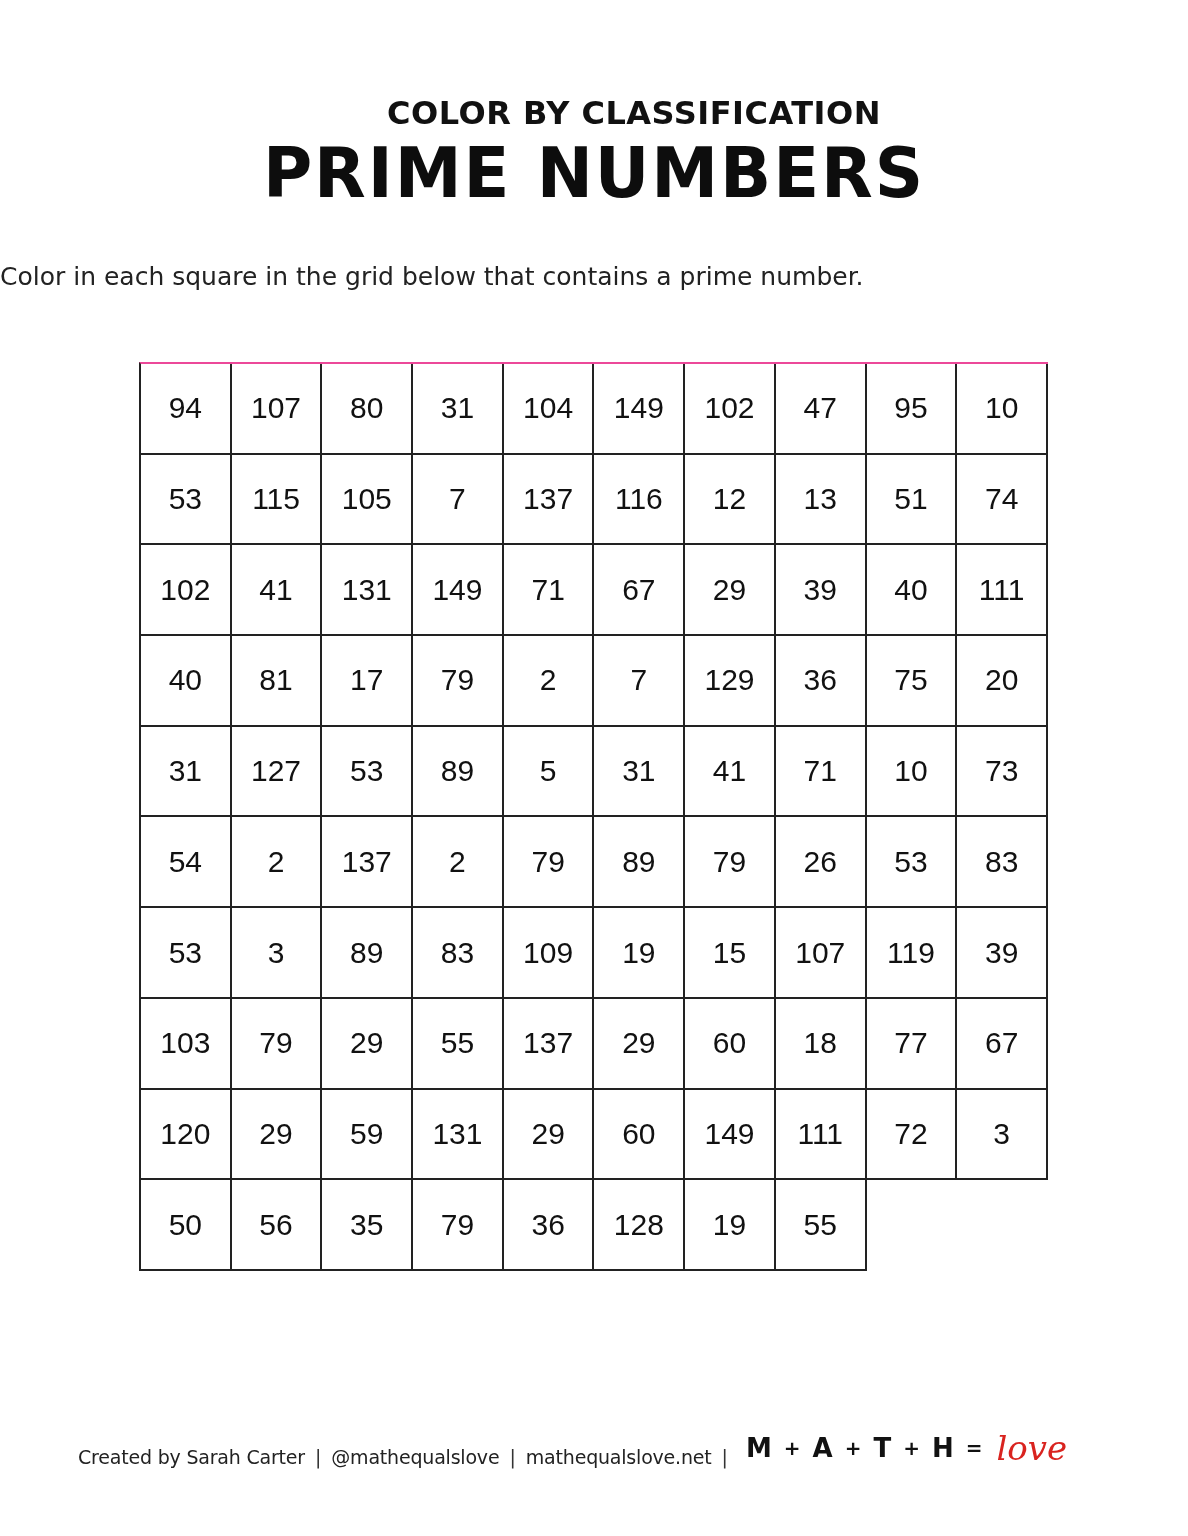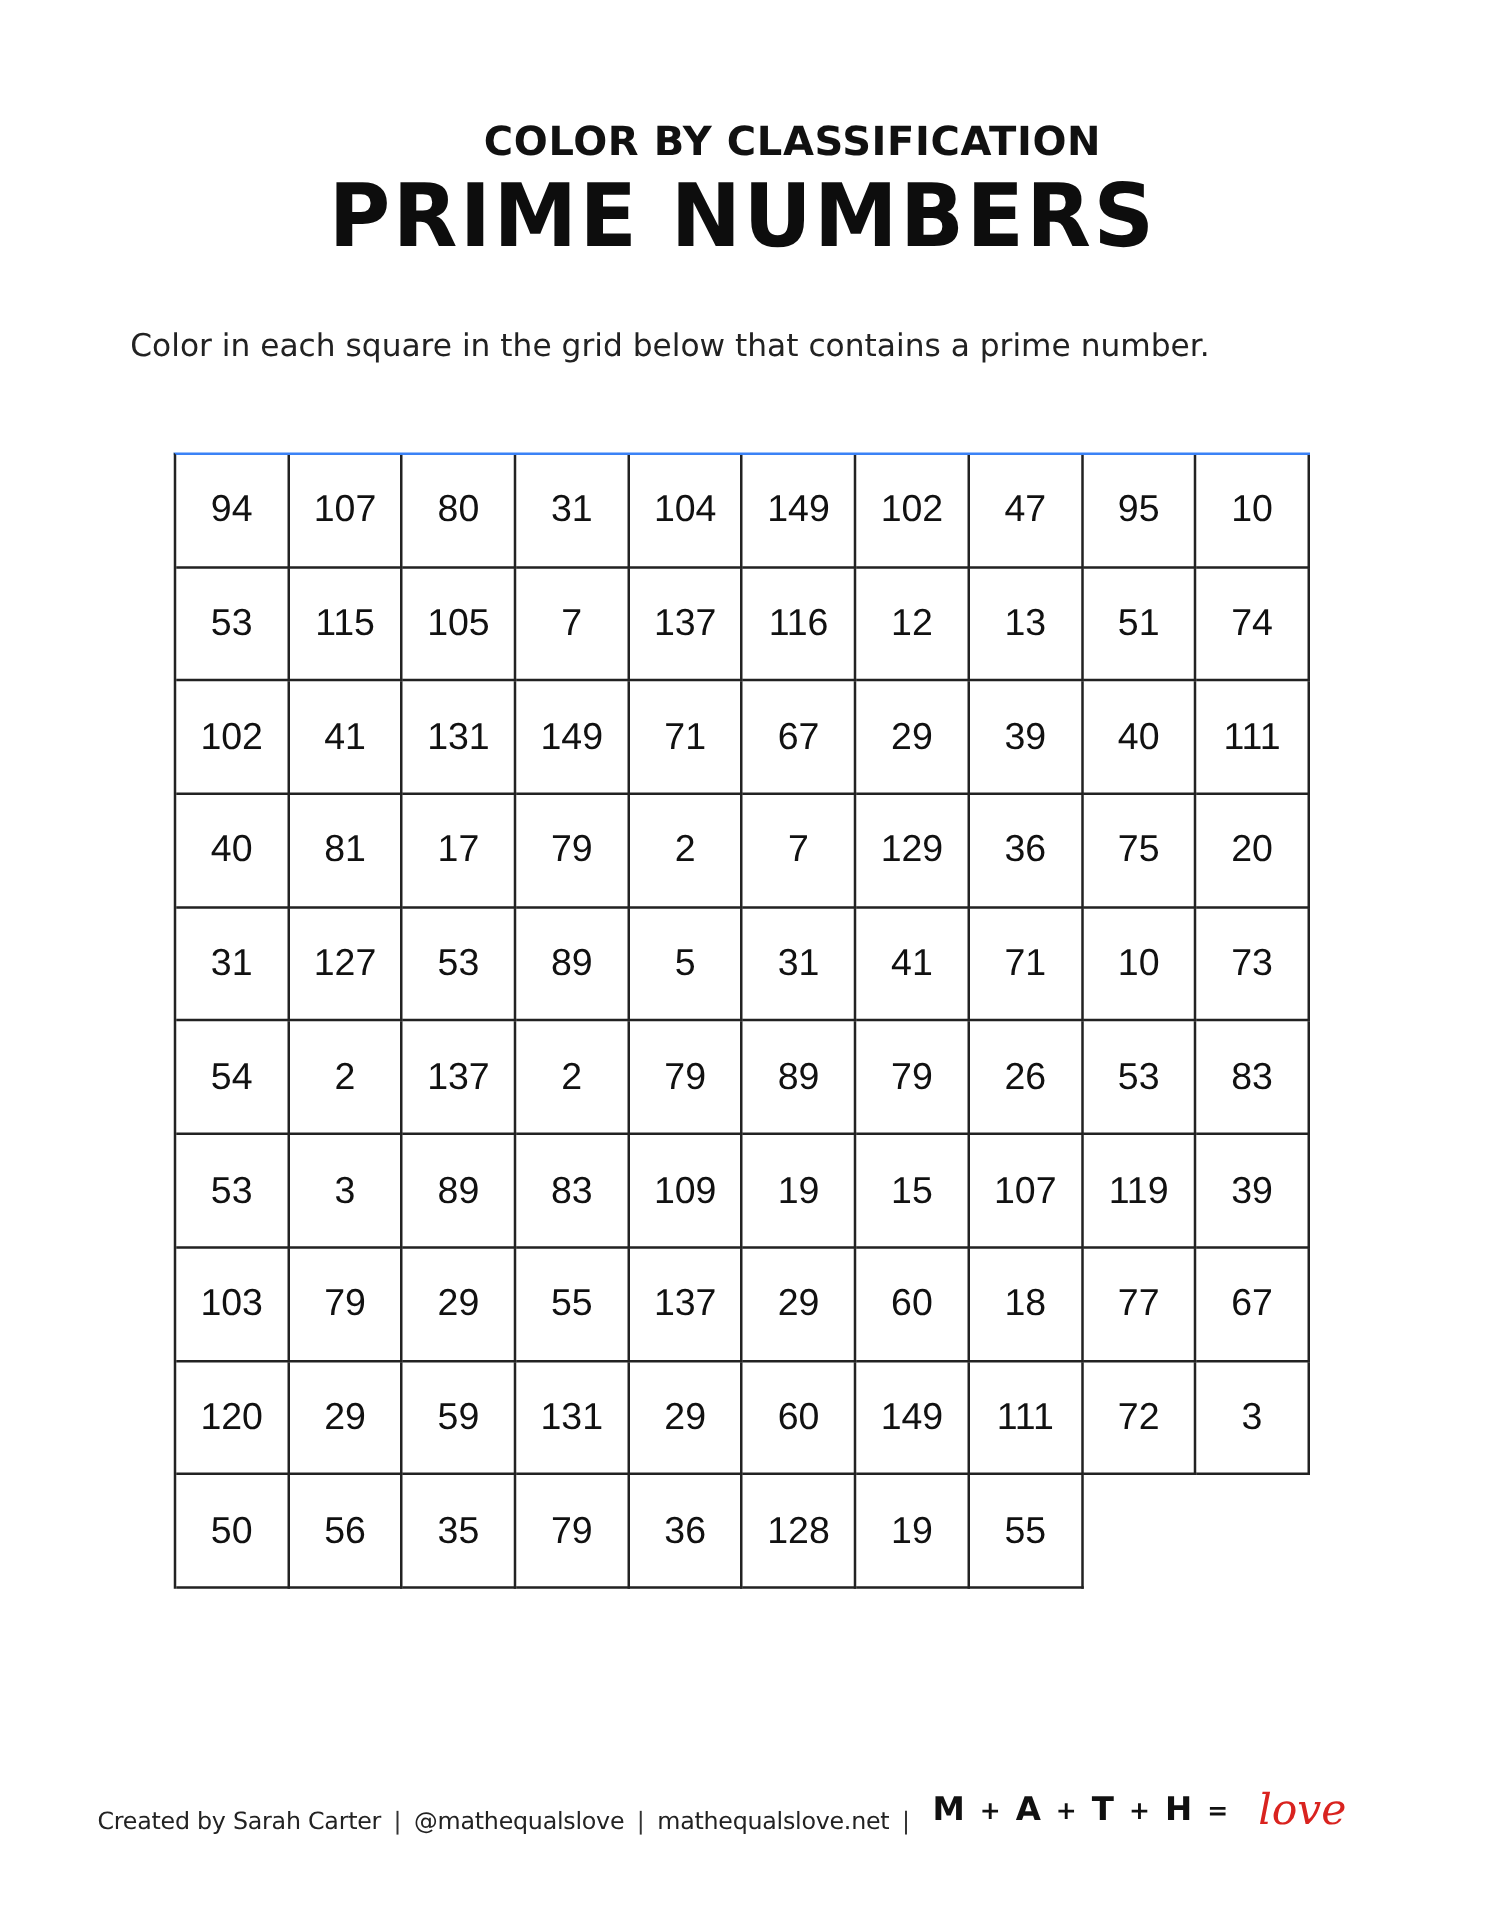--- a/index.html
+++ b/index.html
@@ -7,45 +7,45 @@
     .subtitle {
       position: absolute; top: 94px; left: 0; width: 1188px; text-align: center;
       font-family: "DejaVu Sans", sans-serif; font-weight: bold; font-size: 32px; letter-spacing: 0.5px; color: #111; padding-left: 40px;
     }
     .title {
       position: absolute; top: 132px; left: 0; width: 1188px; text-align: center;
       font-family: "DejaVu Sans", sans-serif; font-weight: bold; font-size: 70px; letter-spacing: 2px; color: #0d0d0d;
       transform: scaleX(0.96);
     }
     .instructions {
-      position: absolute; top: 262px; left: 0; width: 1072px; text-align: center;
+      position: absolute; top: 262px; left: 0; width: 1072px; text-align: left;
       font-family: "DejaVu Sans", sans-serif; font-size: 25px; color: #222;
     }
     .grid {
       position: absolute; top: 362px; left: 139px; width: 909px; height: 909px;
       display: grid; grid-template-columns: repeat(10, 1fr); grid-template-rows: repeat(10, 1fr);
-      border-top: 2px solid #3b82f6; border-left: 2px solid #222; box-sizing: border-box;
+      border-top: 2px solid #ec4899; border-left: 2px solid #222; box-sizing: border-box;
     }
     .cell {
       border-right: 2px solid #222; border-bottom: 2px solid #222;
       display: flex; align-items: center; justify-content: center;
       font-family: "Liberation Sans", sans-serif; font-size: 30px; color: #111;
     }
     .footer {
       position: absolute; top: 1428px; left: 78px; height: 40px;
       display: flex; align-items: flex-end; white-space: nowrap;
     }
     .credit {
       font-family: "DejaVu Sans", sans-serif; font-size: 19px; color: #222; letter-spacing: -0.2px;
     }
     .sep { margin: 0 10px; color: #333; font-family: "DejaVu Sans", sans-serif; font-size: 19px; }
     .logo { display: flex; align-items: center; margin-left: 8px; }
     .logo .letter { font-family: "DejaVu Sans", sans-serif; font-weight: bold; font-size: 26px; color: #111; }
     .logo .op { font-family: "DejaVu Sans", sans-serif; font-weight: bold; font-size: 20px; color: #111; margin: 0 12px; }
-    .logo .love { font-family: "DejaVu Serif", serif; font-style: italic; font-size: 34px; color: #d9231f; margin-left: 12px; }
+    .logo .love { font-family: "DejaVu Serif", serif; font-style: italic; font-size: 34px; color: #d9231f; margin-left: 2px; }
   </style>
 </head>
 <body>
 
 <div class="subtitle">COLOR BY CLASSIFICATION</div>
 <div class="title">PRIME NUMBERS</div>
 <div class="instructions">Color in each square in the grid below that contains a prime number.</div>
 
 <div class="grid" id="grid">
     <div class="cell">94</div>

